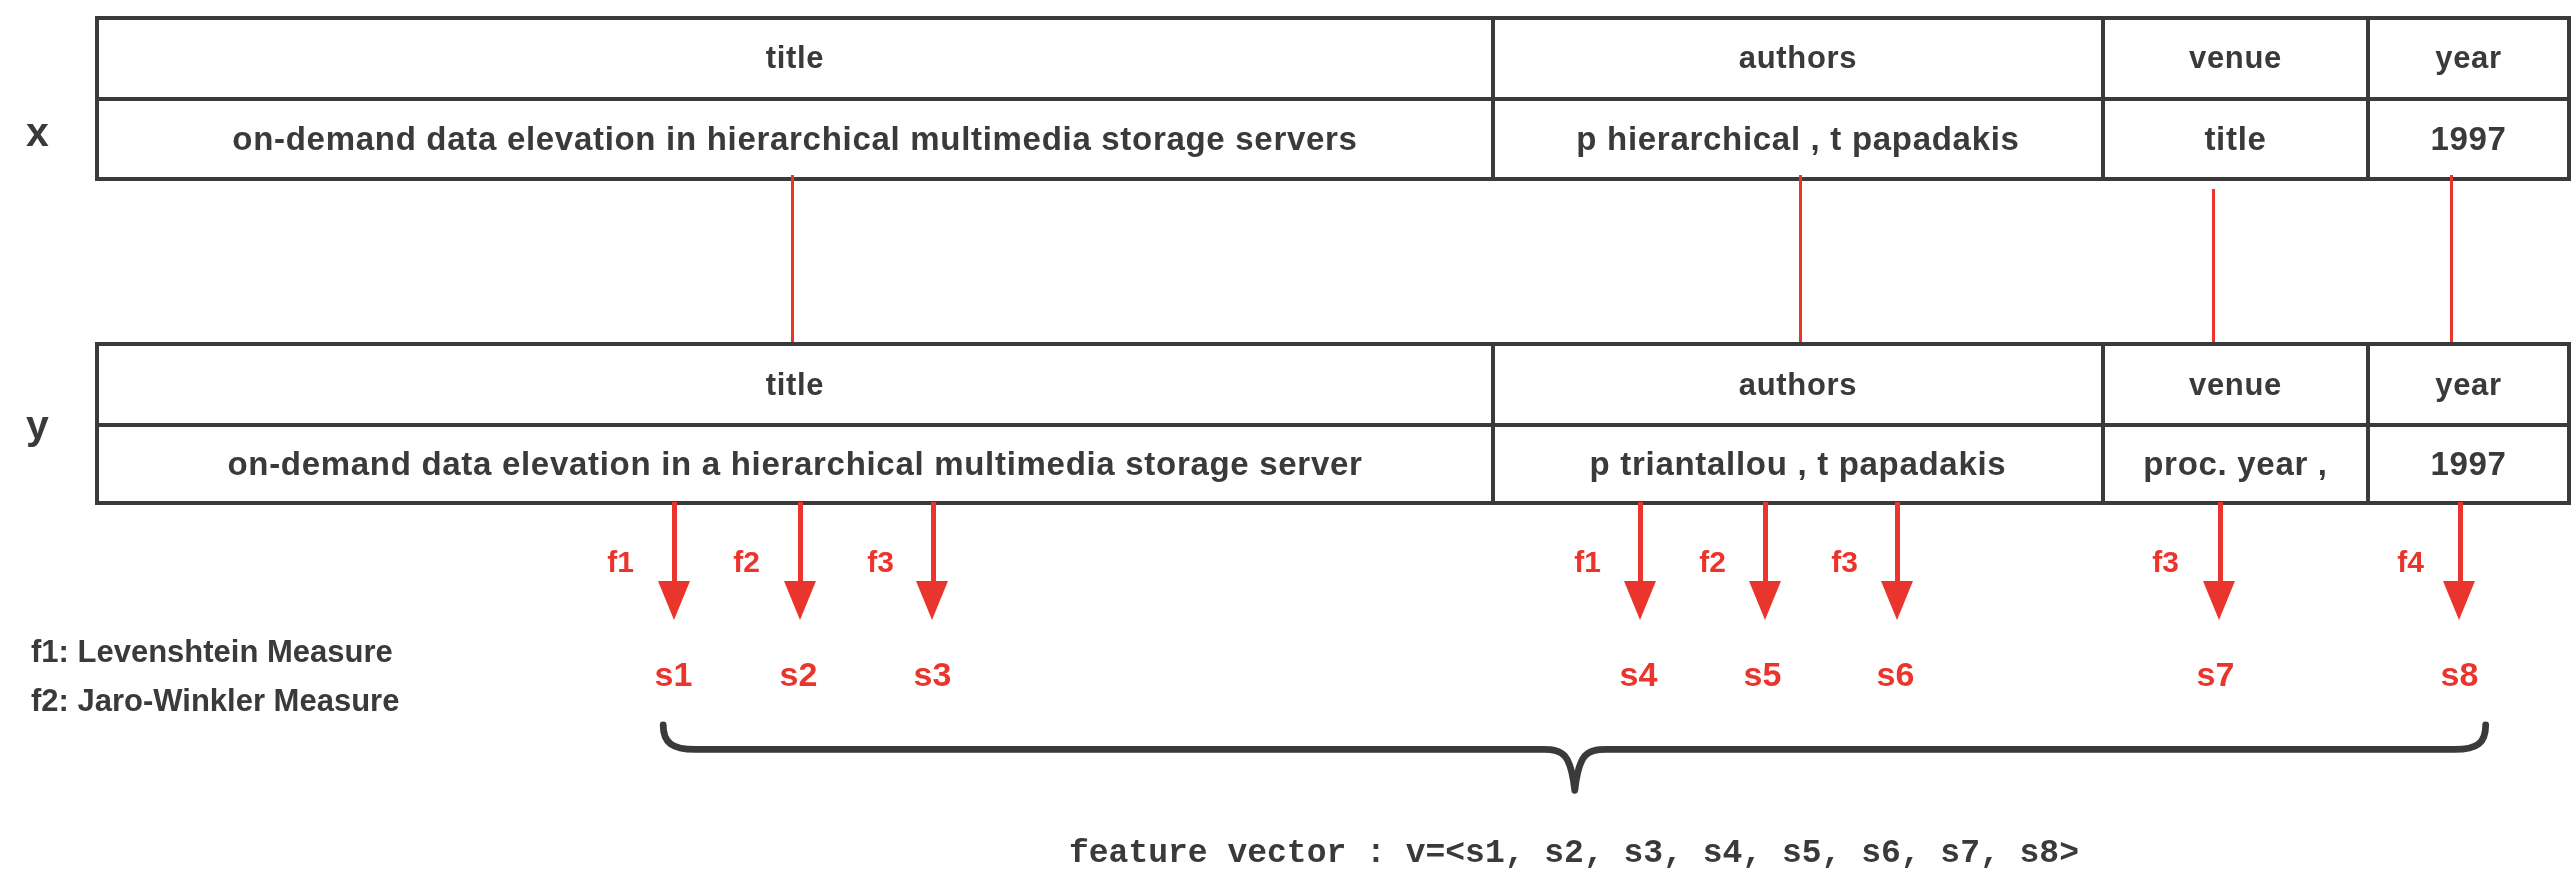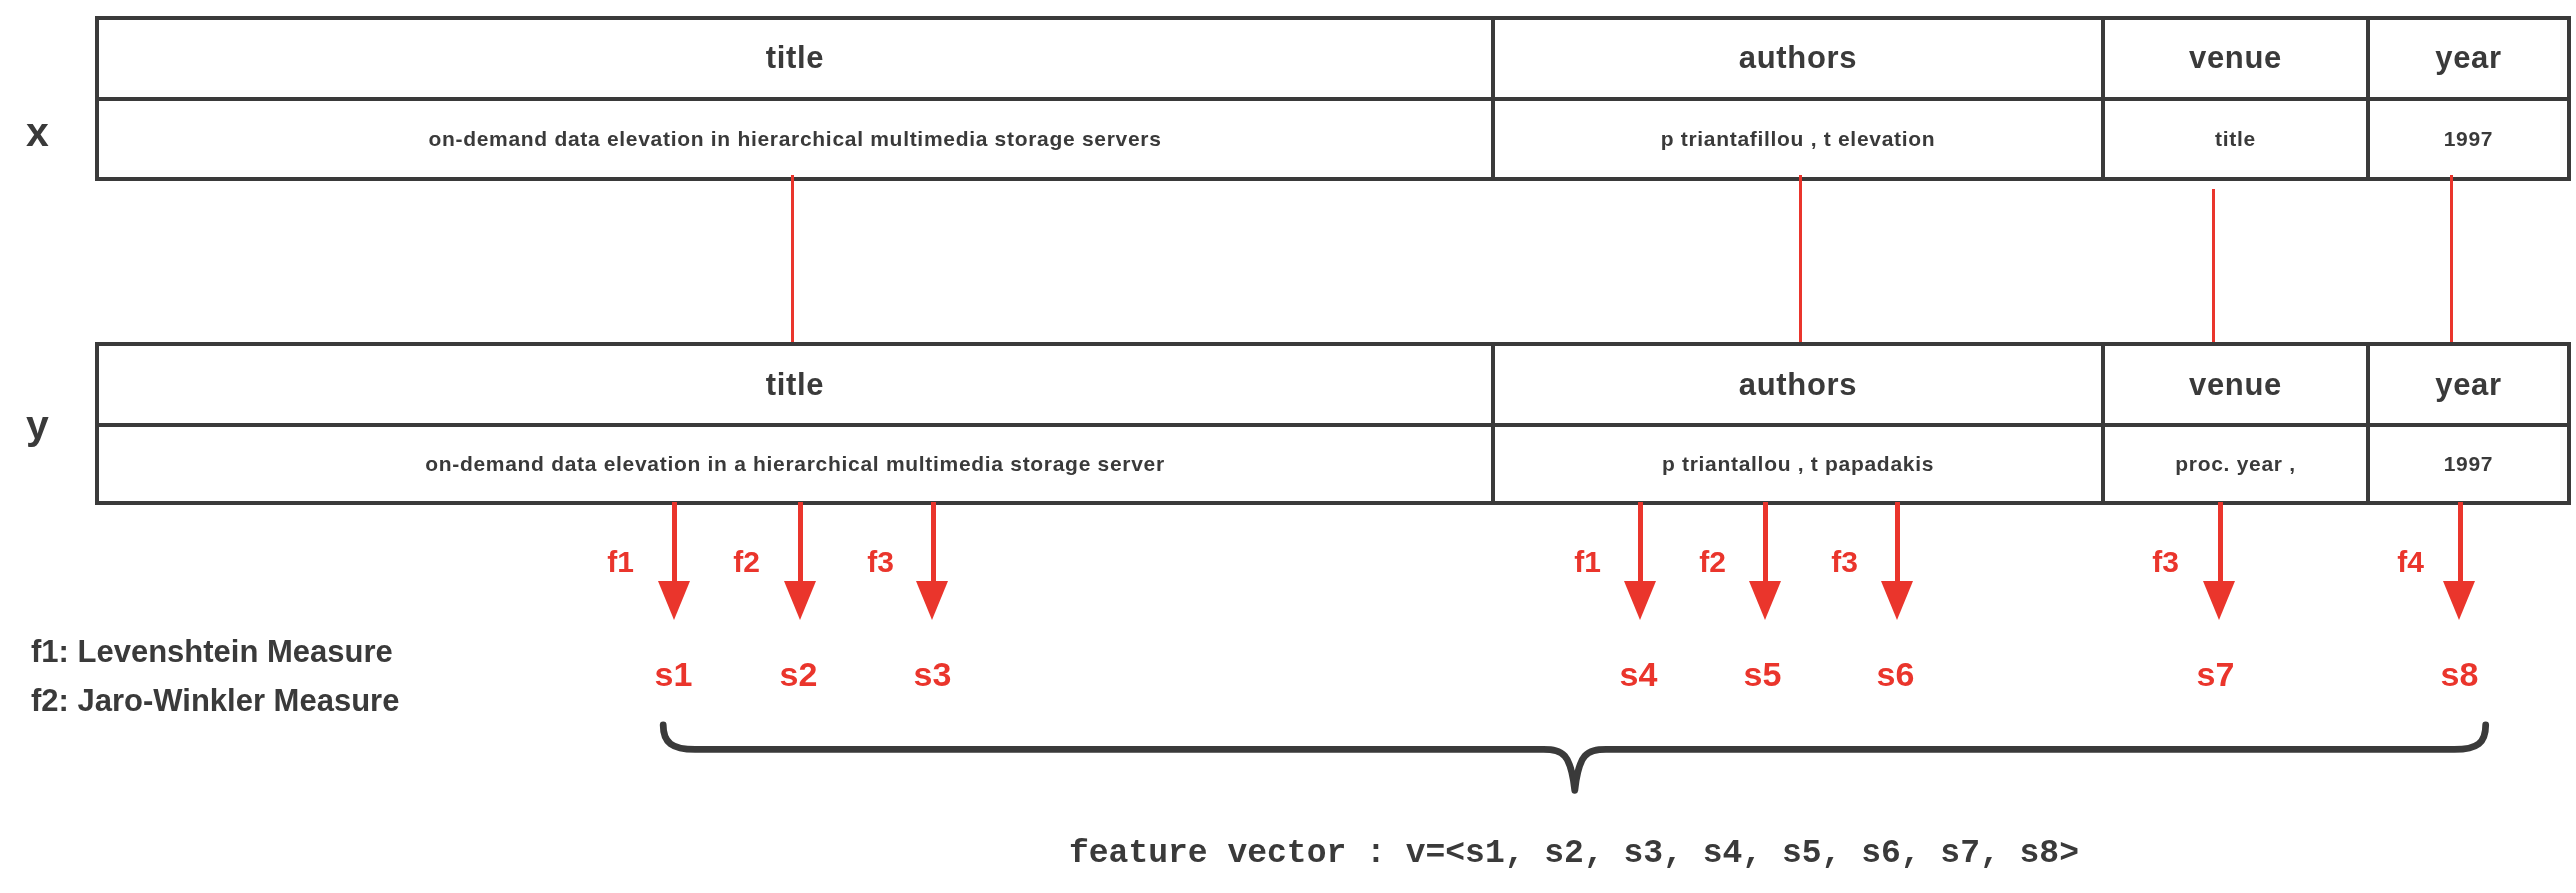--- a/index.html
+++ b/index.html
@@ -29,21 +29,21 @@
     border: 4.8px solid #3a3a3a;
     text-align: center;
     vertical-align: middle;
     font-weight: bold;
     color: #3a3a3a;
     letter-spacing: 0.7px;
     white-space: nowrap;
     overflow: hidden;
   }
   table.record tr.hdr td { height: 75px; font-size: 31px; }
-  table.record tr.val td { height: 74px; font-size: 21px; }
+  table.record tr.val td { height: 74px; font-size: 33px; }
   #table-x { top: 15.6px; }
   #table-y { top: 342px; }
   #table-y tr.val td { height: 72px; }
 
   .row-label {
     position: absolute;
     left: 6.8px;
     width: 61px;
     text-align: center;
     font-size: 41px;
@@ -146,21 +146,21 @@
       </colgroup>
     <tbody>
         <tr class="hdr">
       <td>title</td>
       <td>authors</td>
       <td>venue</td>
       <td>year</td>
     </tr>
     <tr class="val">
       <td>on-demand data elevation in hierarchical multimedia storage servers</td>
-      <td>p triantafillou , t elevation</td>
+      <td>p hierarchical , t papadakis</td>
       <td>title</td>
       <td>1997</td>
     </tr>
   </tbody>
     </table>
 
   <div class="connector" style="left:791px"></div>
   <div class="connector" style="left:1799px"></div>
   <div class="connector" style="left:2212px; top:189px; height:154px"></div>
   <div class="connector" style="left:2450px"></div>

